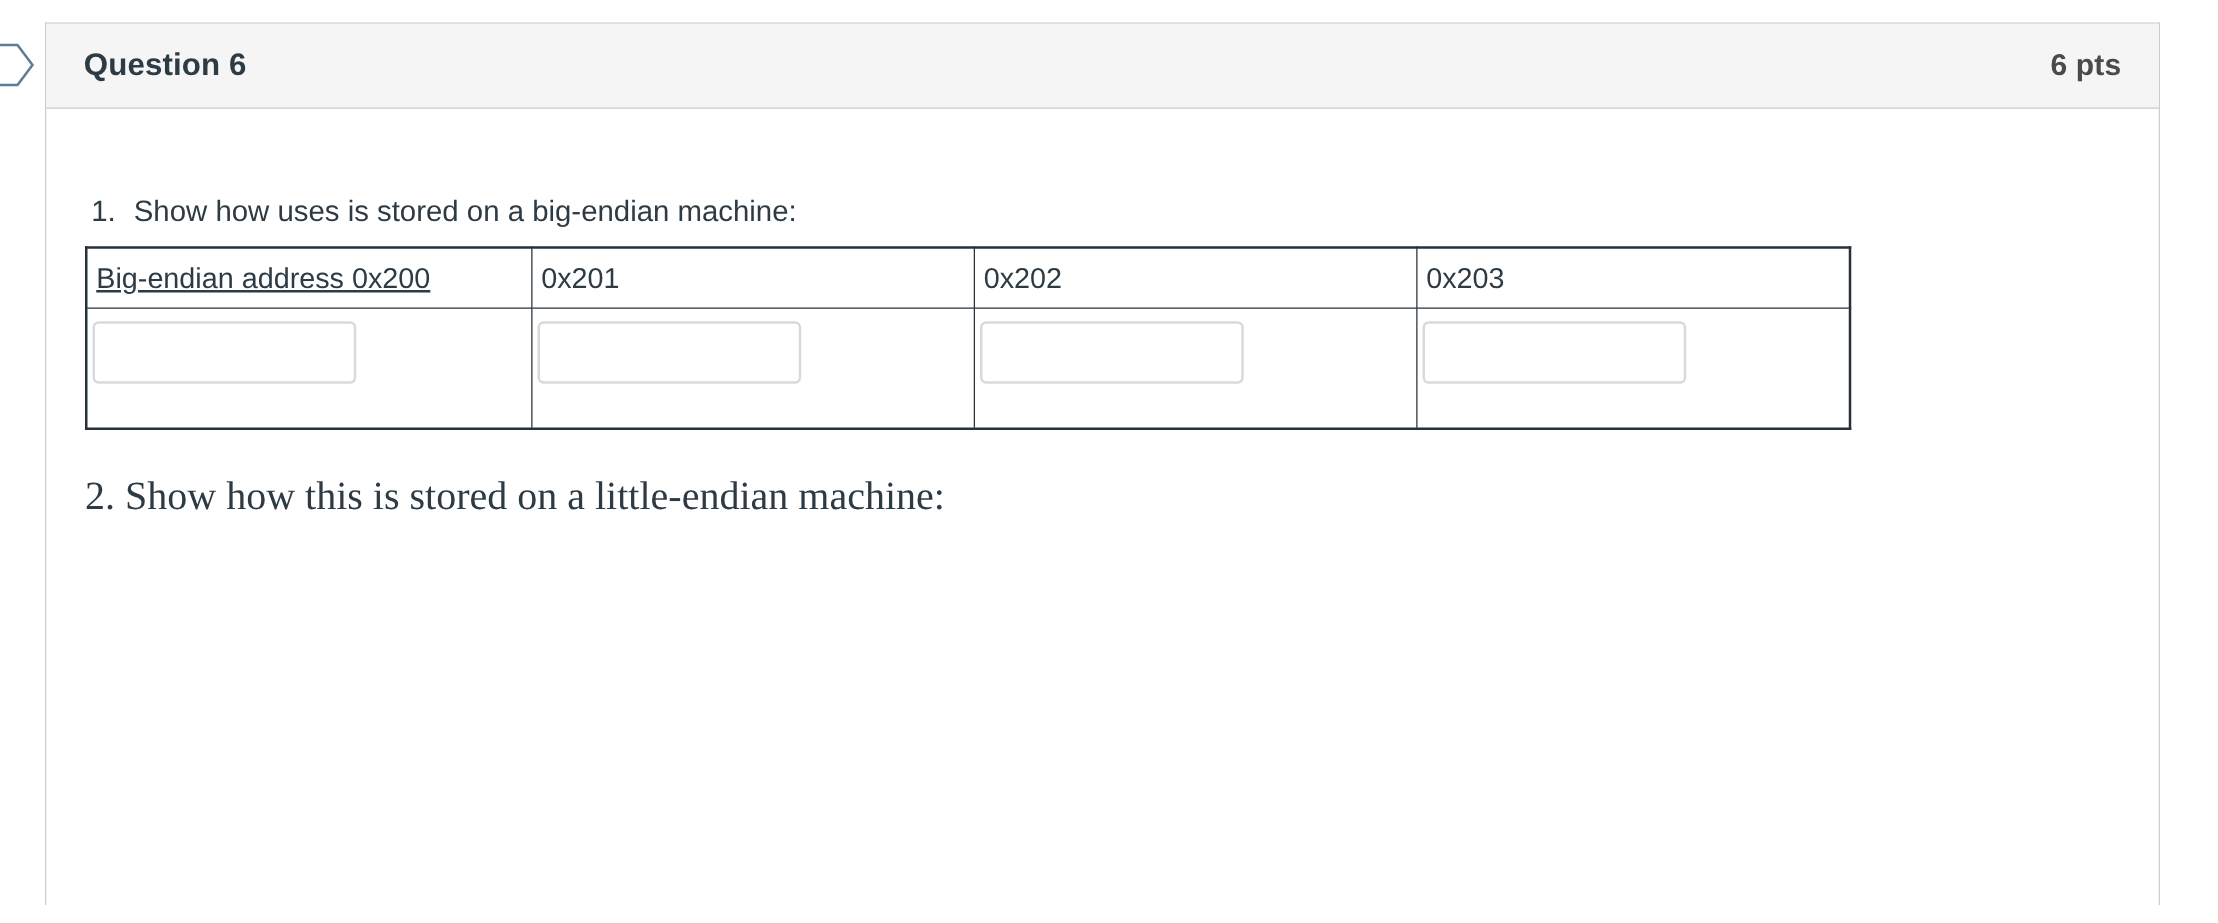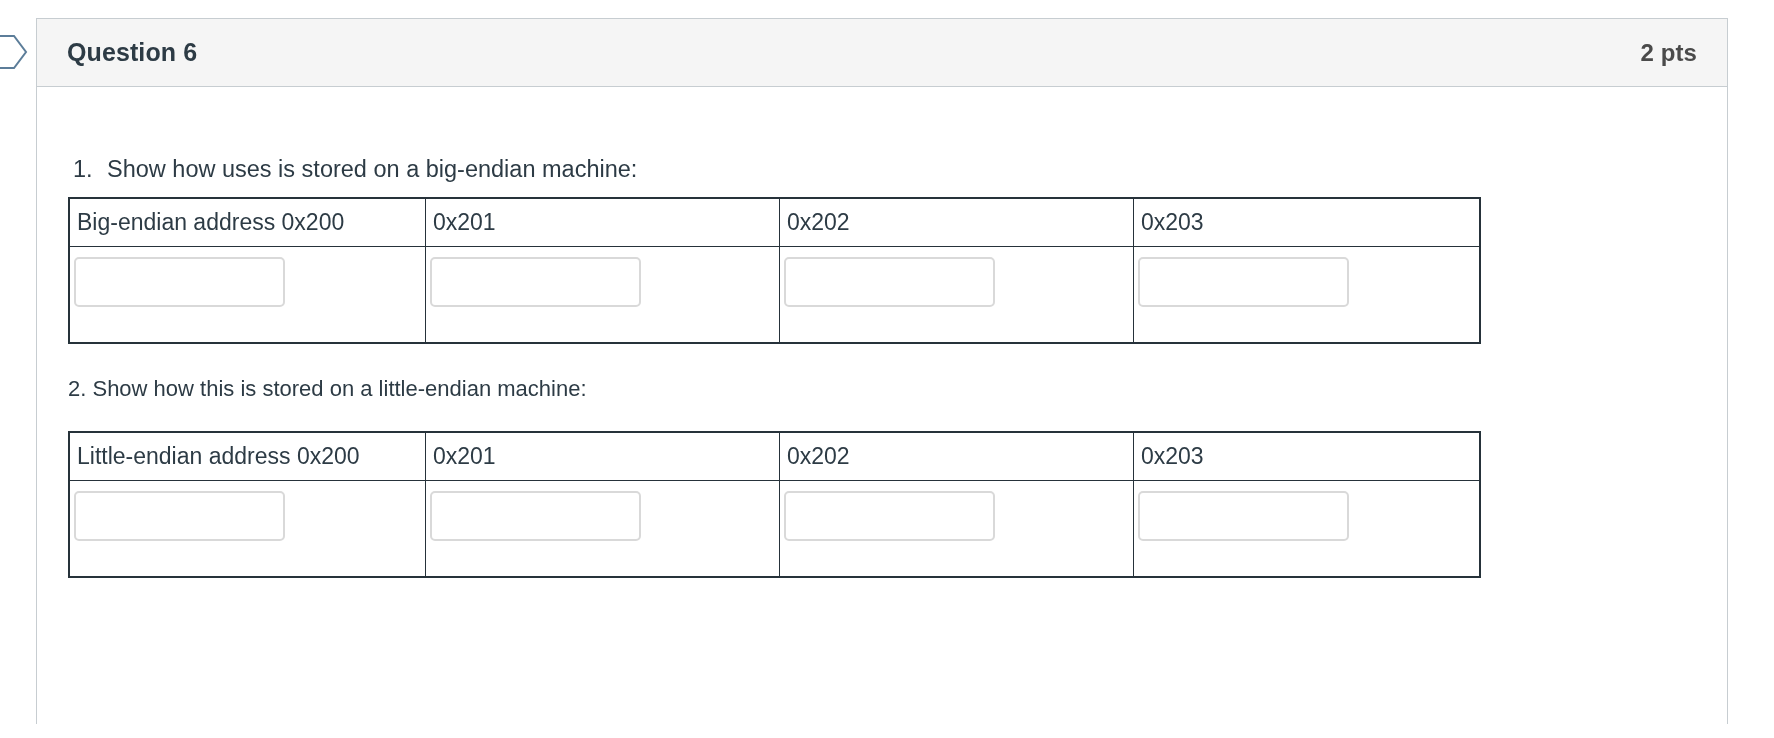--- a/index.html
+++ b/index.html
@@ -87,25 +87,26 @@
     padding-left: 40px;
     position: relative;
   }
   .ol-item .marker {
     position: absolute;
     left: 6px;
     top: 0;
   }
 
   .para-item {
-    font-size: 22px;
+    font-size: 32px;
     line-height: 1.55;
     color: #2d3b45;
-    margin: 28px 0 24px 0;
+    margin: 28px 0 12px 0;
     padding-left: 1px;
+    font-family: Liberation Serif, serif;
   }
 
   table.byte-table {
     border-collapse: collapse;
     width: 1378px;
     table-layout: fixed;
     margin: 0 0 0 1px;
     border: 2px solid #26323a;
   }
   table.byte-table td {
@@ -133,41 +134,41 @@
     border: 2px solid #d9d9d9;
     border-radius: 5px;
     background: #ffffff;
     font-family: "Liberation Sans", sans-serif;
     font-size: 19px;
     color: #2d3b45;
     padding: 0 8px;
     outline: none;
   }
 
-  .col-a { width: 348px; }
+  .col-a { width: 348px; text-decoration: underline; }
   .col-b { width: 346px; }
   .col-c { width: 346px; }
   .col-d { width: 338px; }
 </style>
 </head>
 <body>
 
 <div class="page">
 
   <div class="flag-pointer">
     <svg width="34" height="44" viewBox="0 0 34 44" xmlns="http://www.w3.org/2000/svg">
       <path d="M -6 6 L 14 6 L 26 22 L 14 38 L -6 38" fill="none" stroke="#5c7d99" stroke-width="2"></path>
     </svg>
   </div>
 
   <div class="question-card">
 
     <div class="question-header">
       <div class="question-title">Question 6</div>
-      <div class="question-points">2 pts</div>
+      <div class="question-points">6 pts</div>
     </div>
 
     <div class="question-body">
 
 
       <div class="ol-item">
         <span class="marker">1.</span>
         <span>Show how uses is stored on a big-endian machine:</span>
       </div>
 
@@ -191,40 +192,16 @@
           </td>
           <td class="col-d">
             <input class="cell-input" type="text" value="" style="">
           </td>
         </tr>
       </tbody>
         </table>
 
       <p class="para-item">2. Show how this is stored on a little-endian machine:</p>
 
-      <table class="byte-table">
-        <tbody>
-            <tr class="header-row">
-          <td class="col-a">Little-endian address 0x200</td>
-          <td class="col-b">0x201</td>
-          <td class="col-c">0x202</td>
-          <td class="col-d">0x203</td>
-        </tr>
-        <tr class="input-row">
-          <td class="col-a">
-            <input class="cell-input" type="text" value="" style="">
-          </td>
-          <td class="col-b">
-            <input class="cell-input" type="text" value="" style="">
-          </td>
-          <td class="col-c">
-            <input class="cell-input" type="text" value="" style="">
-          </td>
-          <td class="col-d">
-            <input class="cell-input" type="text" value="" style="">
-          </td>
-        </tr>
-      </tbody>
-        </table>
 
     </div>
   </div>
 </div>
 
 </body></html>

